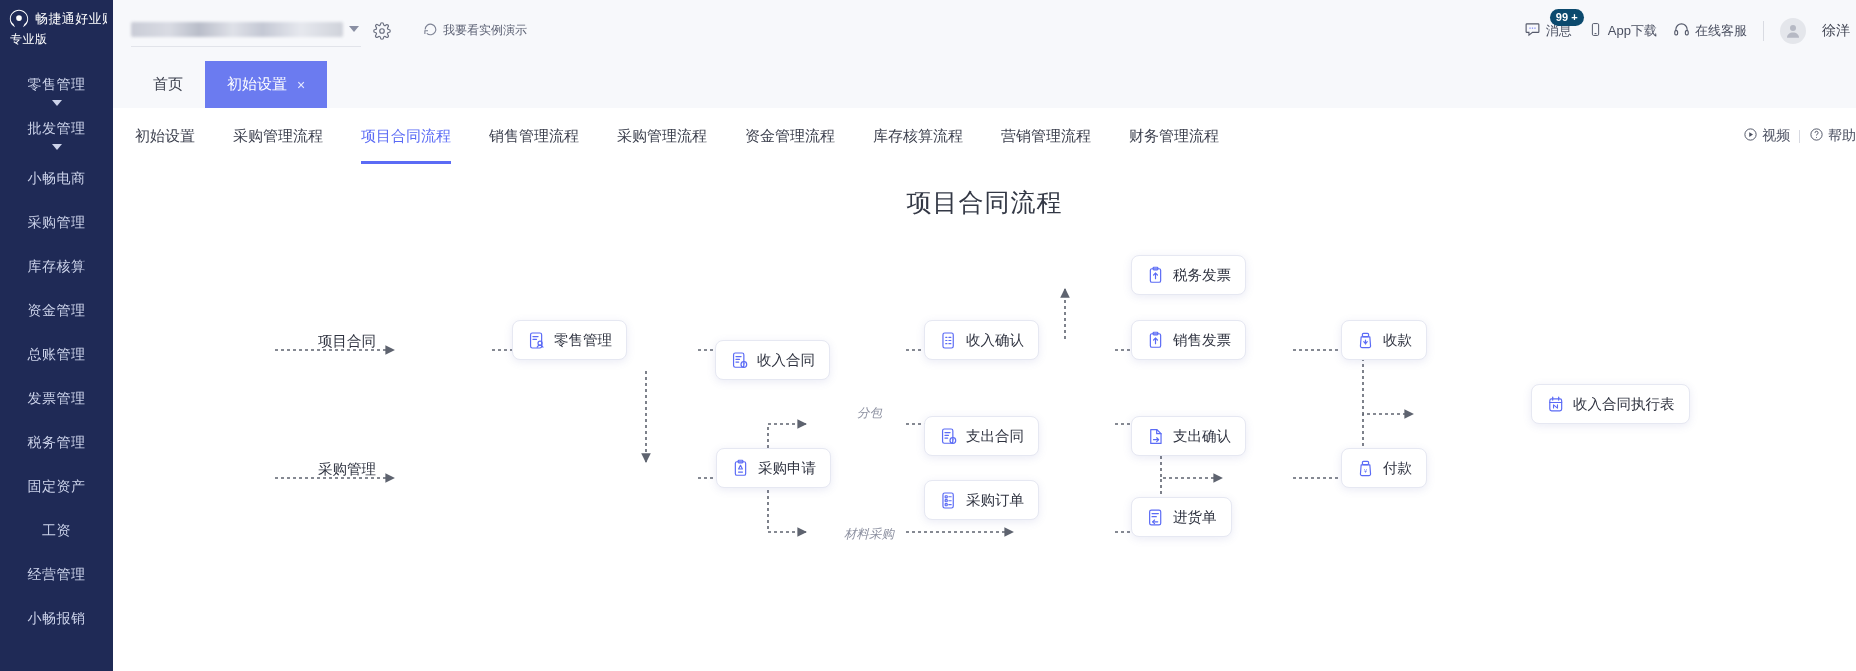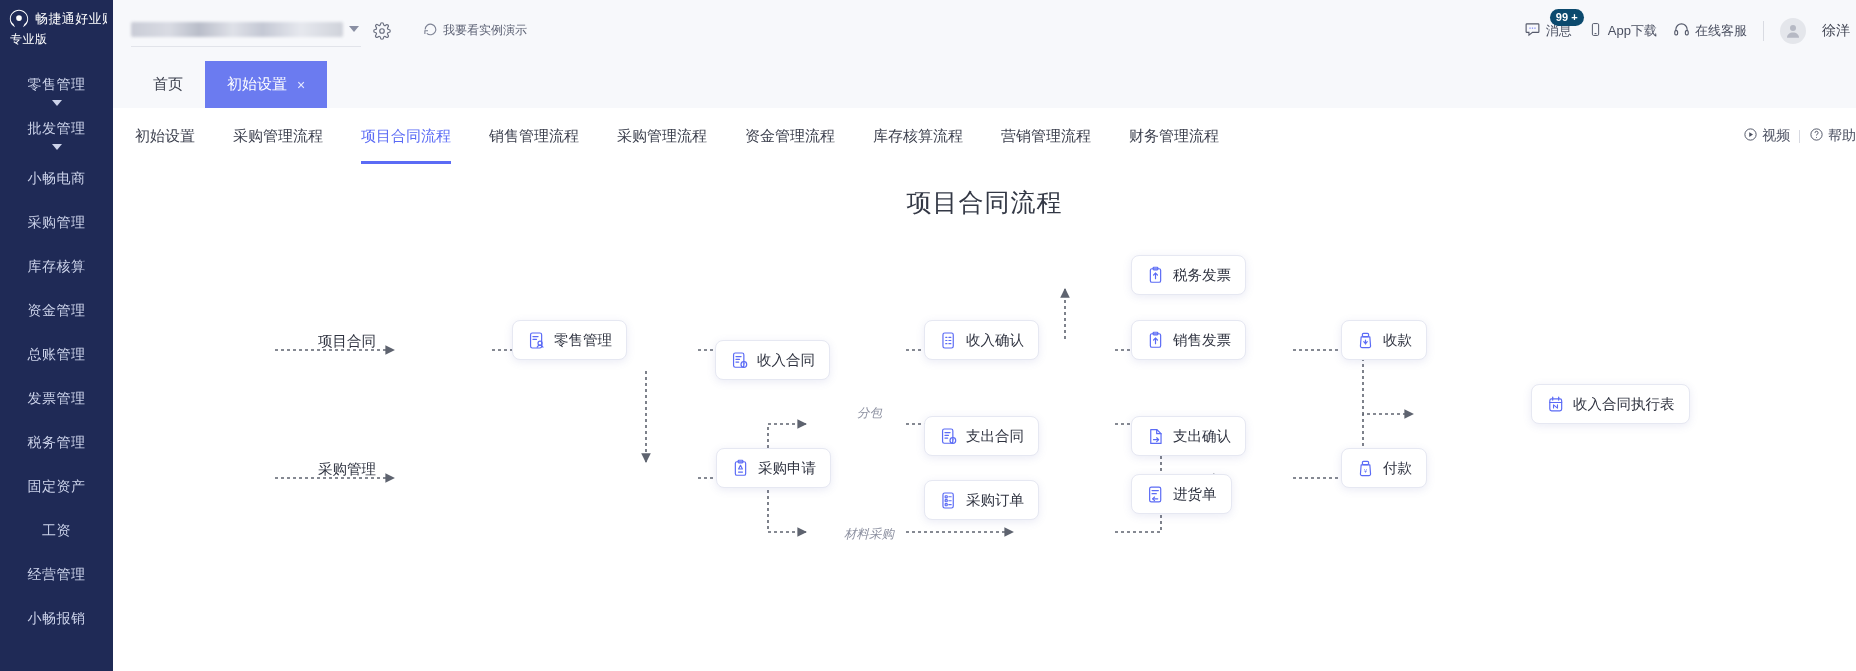--- a/index.html
+++ b/index.html
@@ -488,21 +488,21 @@
                 <rect x="6.8" y="6" width="2.6" height="2.6" rx=".5"></rect>
                 <rect x="6.8" y="11" width="2.6" height="2.6" rx=".5"></rect>
                 <rect x="6.8" y="16" width="2.6" height="2.6" rx=".5"></rect>
                 <line x1="11.4" y1="7.3" x2="14.4" y2="7.3"></line>
                 <line x1="11.4" y1="12.3" x2="14.4" y2="12.3"></line>
                 <line x1="11.4" y1="17.3" x2="14.4" y2="17.3"></line>
               </svg>
             </span>
             <span>采购订单</span>
           </div>
-          <div class="node" style="left: 1018px; top: 255px;">
+          <div class="node" style="left: 1018px; top: 278px;">
             <span class="nicon">
               <svg viewBox="0 0 22 24" width="19" height="19" fill="none" stroke="#5b6bf5" stroke-width="1.5" stroke-linecap="round" stroke-linejoin="round">
                 <rect x="3.6" y="2.6" width="14" height="18.8" rx="2.2"></rect>
                 <line x1="6.6" y1="7" x2="14.6" y2="7"></line>
                 <line x1="6.6" y1="11" x2="12" y2="11"></line>
                 <path d="M13.8 17.5H7.6"></path>
                 <path d="M9.8 15.2L7.4 17.5l2.4 2.3"></path>
               </svg>
             </span>
             <span>进货单</span>

